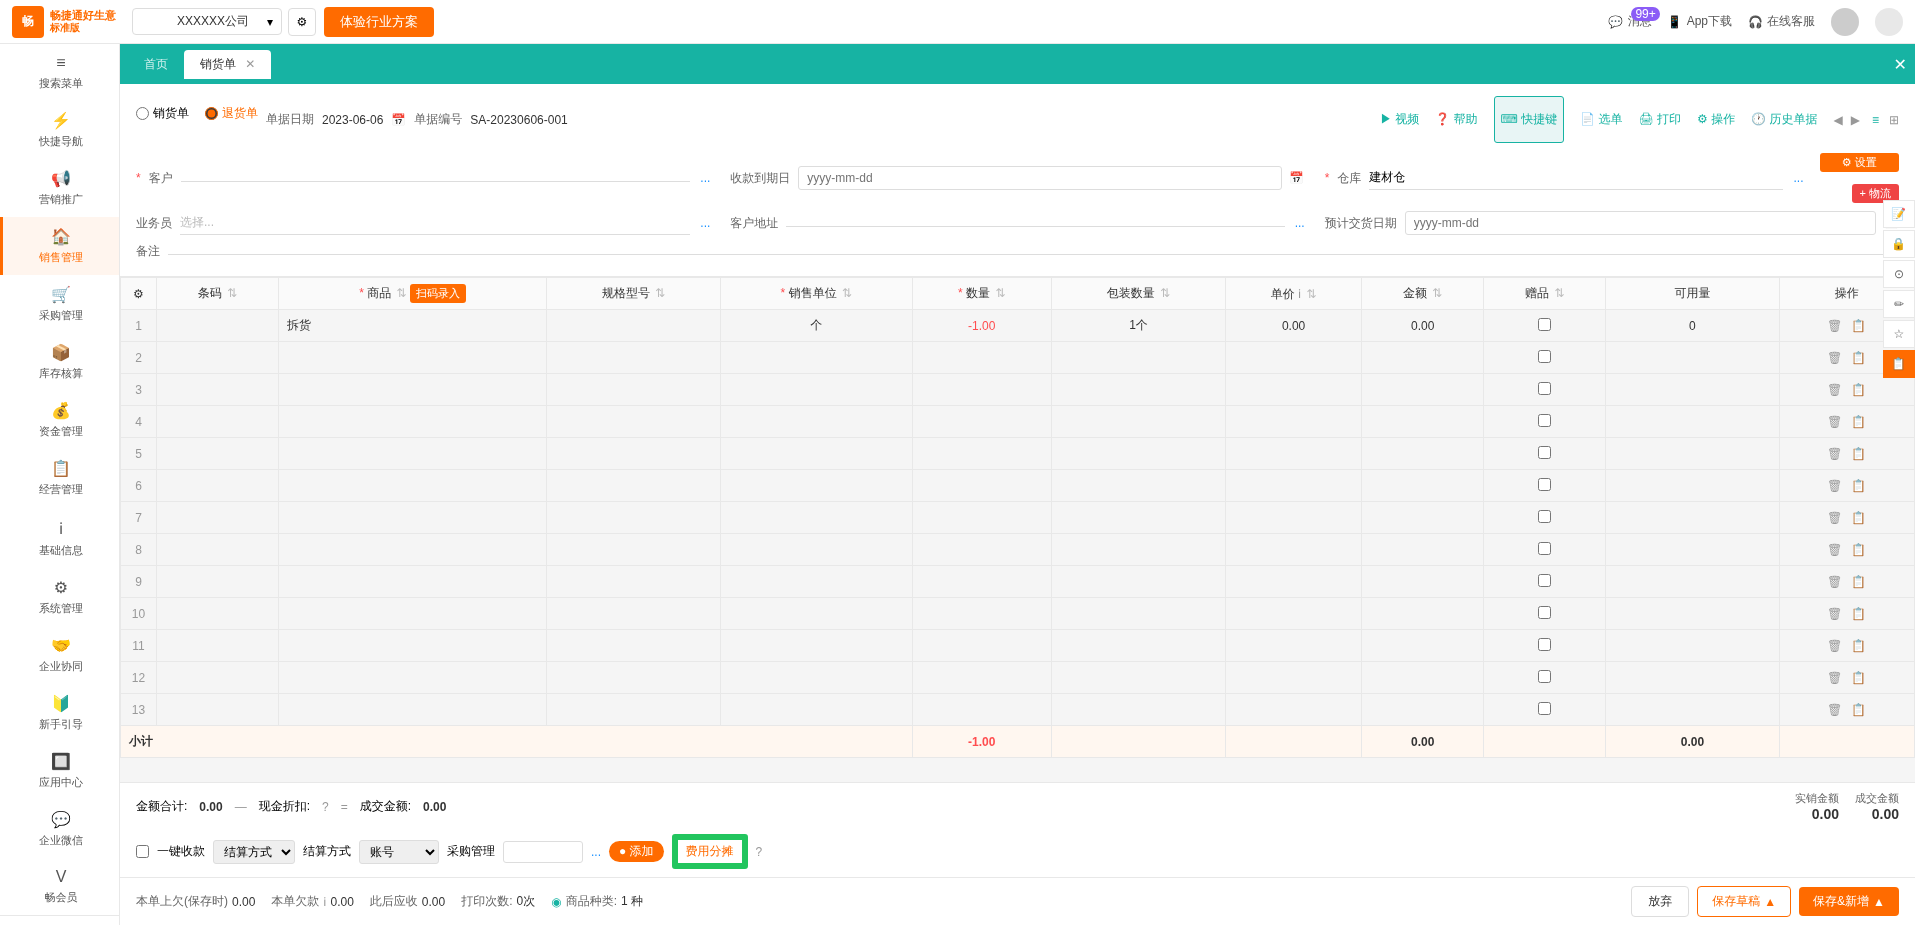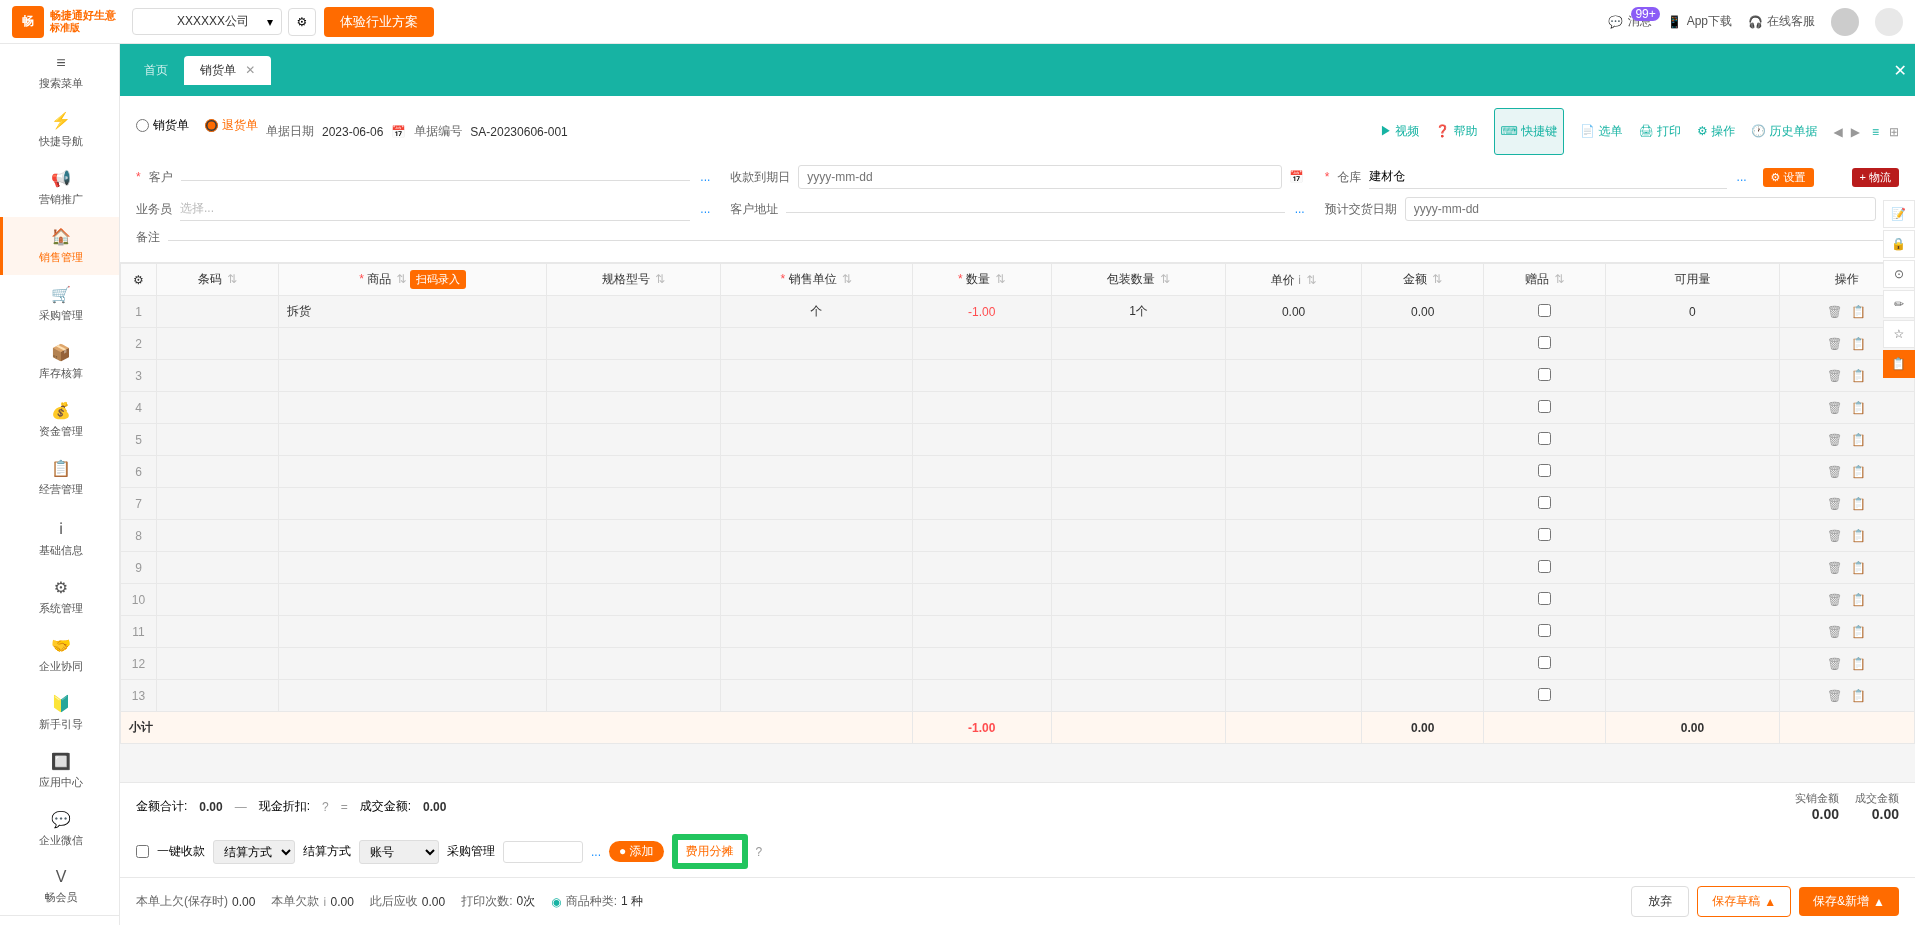--- a/index.html
+++ b/index.html
@@ -27,42 +27,42 @@
     .sidebar-item.active { background: #fff5ee; color: #ff6b00; border-left-color: #ff6b00; }
     .sidebar-item .icon { font-size: 16px; }
     .sidebar-item .label { font-size: 11px; }
     .sidebar-bottom { margin-top: auto; display: flex; align-items: center; justify-content: center; gap: 8px; padding: 8px; border-top: 1px solid #e8e8e8; }
     .sidebar-bottom-btn { cursor: pointer; color: #999; }
 
     
     .content-area { flex: 1; display: flex; flex-direction: column; overflow: hidden; }
 
     
-    .tab-bar { background: #17b3a3; display: flex; align-items: center; height: 52px; padding: 16px 8px; flex-shrink: 0; }
+    .tab-bar { background: #17b3a3; display: flex; align-items: center; height: 40px; padding: 16px 8px; flex-shrink: 0; }
     .tab { padding: 6px 16px; cursor: pointer; color: rgba(255,255,255,0.8); border-radius: 4px 4px 0 0; }
     .tab.active { background: #fff; color: #333; border-radius: 4px 4px 0 0; }
     .tab-close { margin-left: 6px; cursor: pointer; color: #999; }
     .tab-bar-close { margin-left: auto; color: white; cursor: pointer; font-size: 16px; }
 
     
     .form-area { background: #fff; padding: 12px 16px; flex-shrink: 0; }
 
     
     .radio-group { display: flex; align-items: center; gap: 16px; margin-bottom: 12px; }
     .radio-item { display: flex; align-items: center; gap: 4px; cursor: pointer; }
     .radio-item input[type=radio] { accent-color: #ff6b00; }
     .doc-info-label { color: #666; }
     .doc-toolbar { margin-left: auto; display: flex; align-items: center; gap: 8px; }
     .form-row { display: flex; align-items: center; gap: 8px; }
     .form-label { color: #666; white-space: nowrap; }
     .required { color: #ff4d4f; }
     .form-input { flex: 1; border: 1px solid #ddd; border-radius: 3px; padding: 4px 8px; color: #333; min-width: 0; }
     .form-input-dots { color: #1890ff; cursor: pointer; margin-left: 2px; }
     .orange-btn { background: #ff6b00; color: white; border: none; border-radius: 3px; padding: 4px 10px; cursor: pointer; }
-    .teal-btn { background: #b91c1c; color: white; border: none; border-radius: 3px; padding: 4px 10px; cursor: pointer; margin-left: 32px; }
+    .teal-btn { background: #ef4444; color: white; border: none; border-radius: 3px; padding: 4px 10px; cursor: pointer; margin-left: 32px; }
 
     
     .table-container { flex: 1; overflow: auto; border-top: 1px solid #e8e8e8; }
     table { width: 100%; border-collapse: collapse; }
     thead th { background: #fafafa; border: 1px solid #e8e8e8; padding: 6px 8px; text-align: center; white-space: nowrap; color: #333; font-weight: normal; position: sticky; top: 0; z-index: 1; }
     tbody td { border: 1px solid #e8e8e8; padding: 4px 8px; text-align: center; color: #333; height: 32px; }
     .row-num { color: #999; }
     .negative { color: #ff4d4f; }
     .scan-btn { background: #ff6b00; color: white; border: none; border-radius: 3px; padding: 2px 6px; cursor: pointer; font-size: 11px; }
     .col-required { color: #ff4d4f; }
@@ -265,21 +265,21 @@
           <input class="form-input" type="text" style="flex: 1 1 0%;" placeholder="yyyy-mm-dd">
           <span style="cursor:pointer;color:#17b3a3;">📅</span>
         </div>
         <div class="form-row">
           <span class="required">*</span>
           <span class="form-label">仓库</span>
           <div style="flex:1;border-bottom:1px solid #ddd;padding:3px 0;">
             <span>建材仓</span>
           </div>
           <span class="form-input-dots">...</span>
-          <div style="display:flex;flex-direction:row;gap:6px;margin-left:8px;">
+          <div style="display:flex;flex-direction:column;gap:12px;margin-left:8px;">
             <button class="orange-btn" style="font-size:11px;padding:2px 8px;">⚙ 设置</button>
             <button class="teal-btn" style="font-size:11px;padding:2px 8px;">+ 物流</button>
           </div>
         </div>
       </div>
 
       <div style="display:grid;grid-template-columns:1fr 1fr 1fr;gap:8px 20px;margin-bottom:8px;align-items:center;">
         <div class="form-row">
           <span class="form-label">业务员</span>
           <div style="flex:1;border-bottom:1px solid #ddd;padding:3px 0;">

